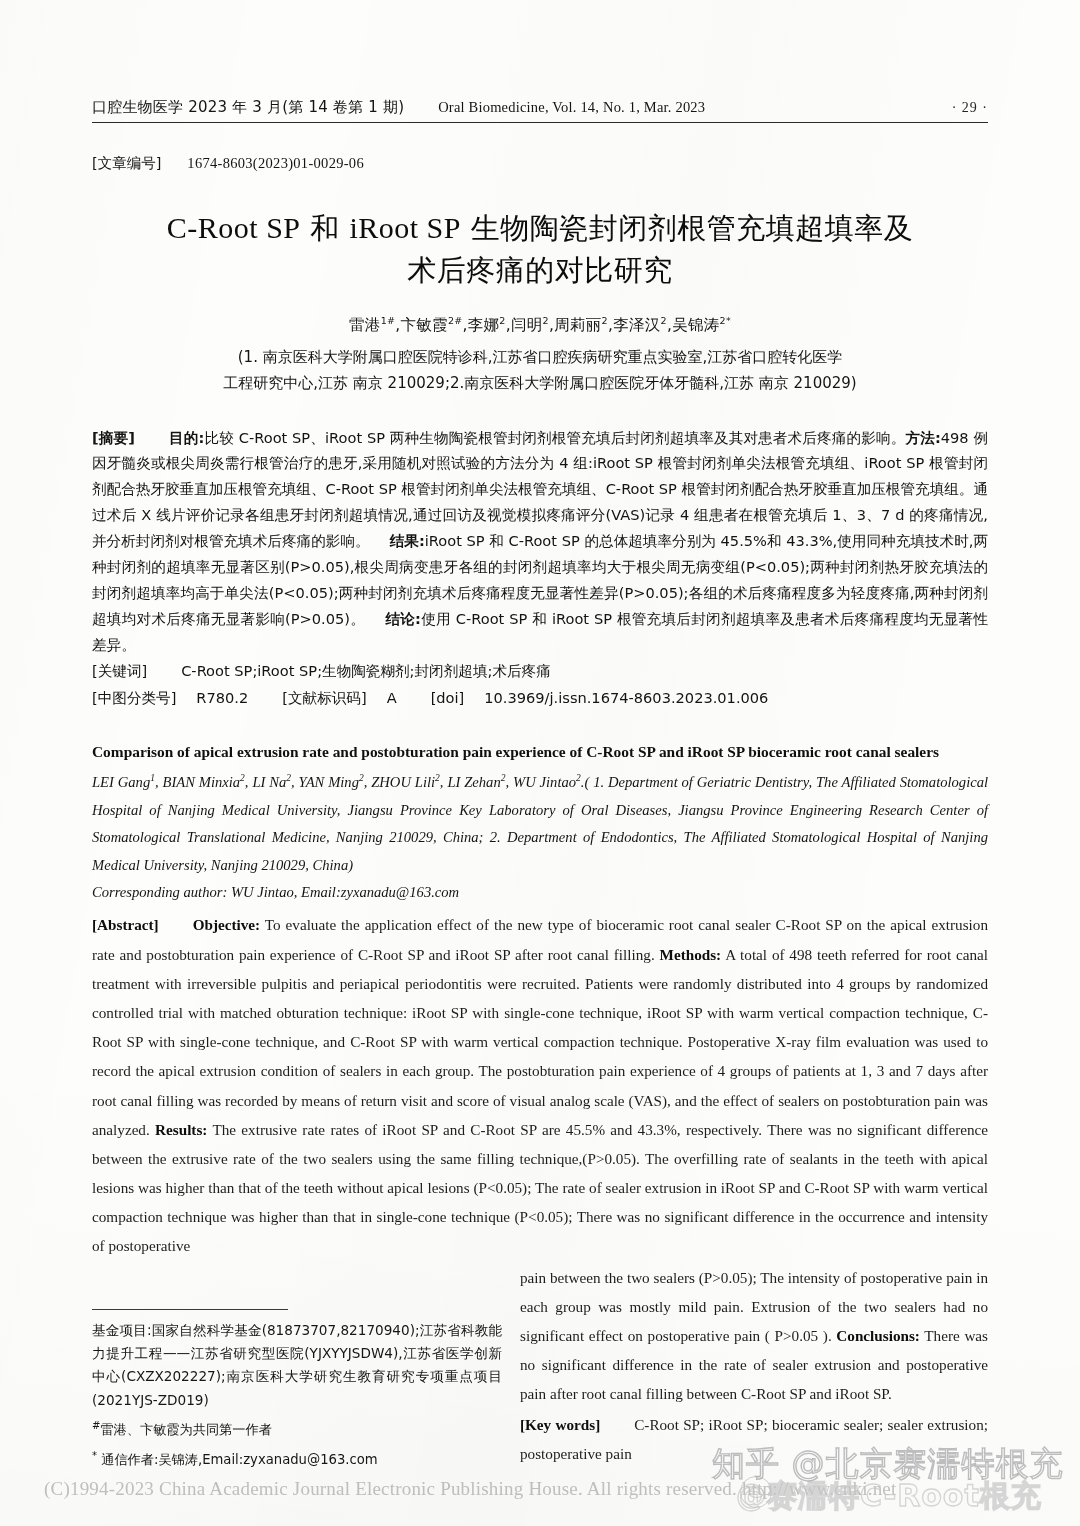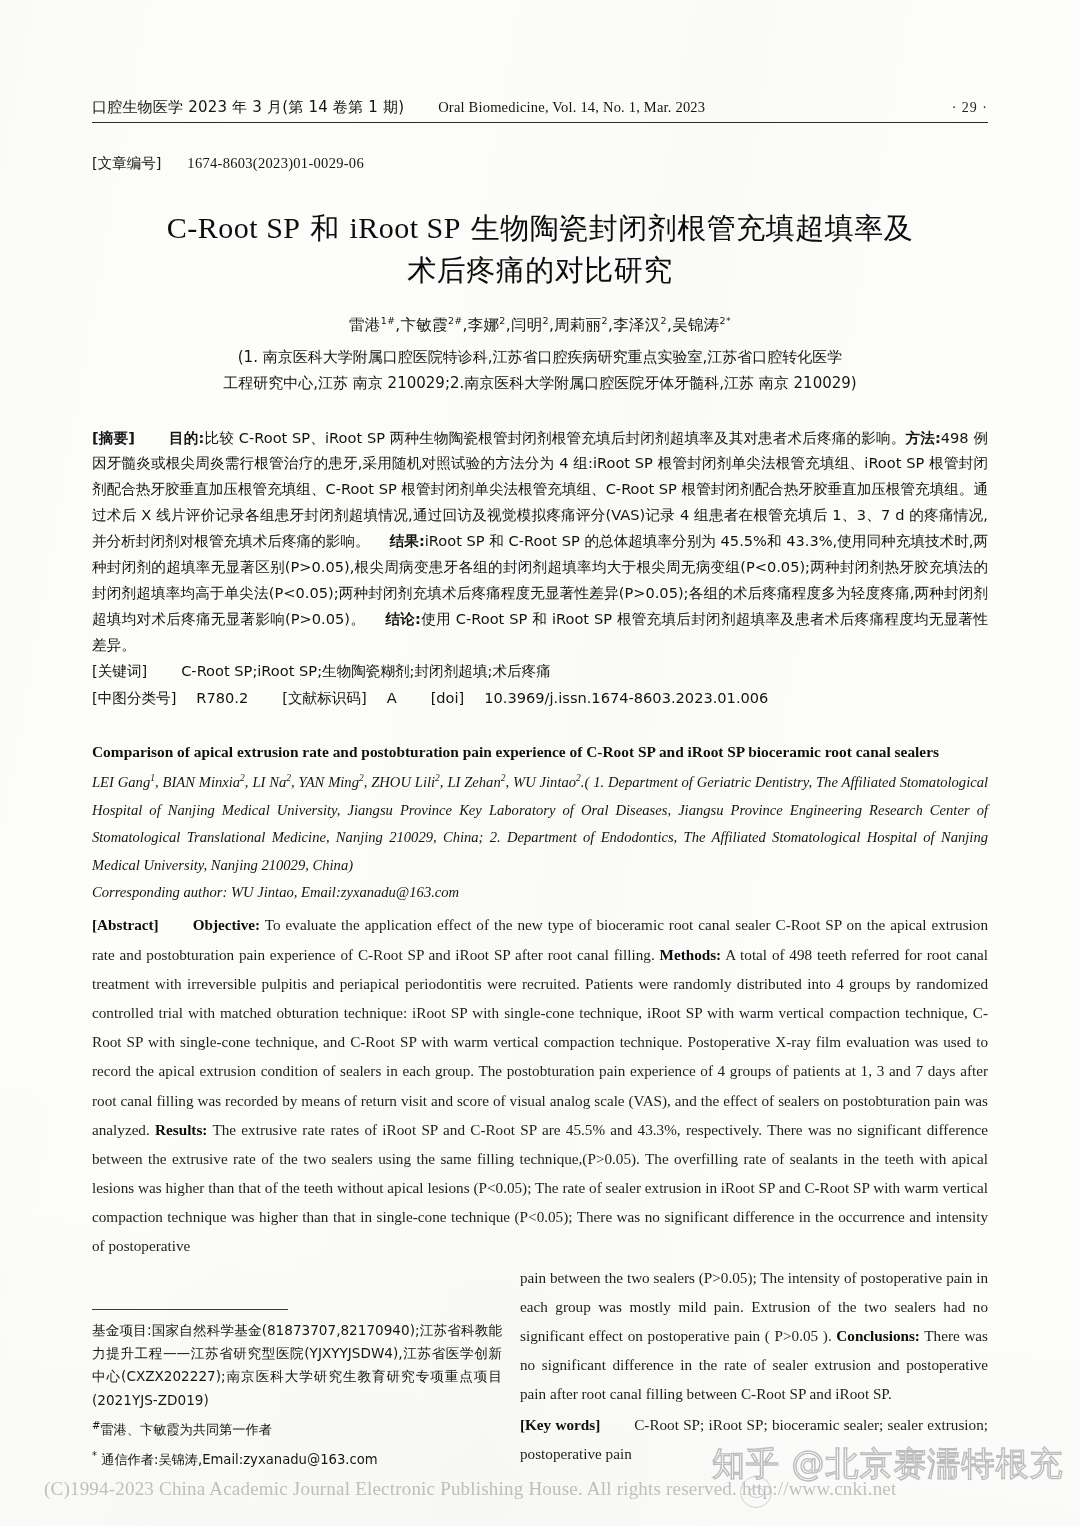--- a/index.html
+++ b/index.html
@@ -362,17 +362,18 @@
         </div>
       </div>
 
     </div>
 
   </div>
 
   <div class="footer">(C)1994-2023 China Academic Journal Electronic Publishing House. All rights reserved.    http://www.cnki.net</div>
 
   <div class="watermark">
+    <div class="wm-sub">@赛濡特C-Root根充</div>
     <div class="wm-badge"></div>
     <div class="wm-main">知乎 @北京赛濡特根充</div>
   </div>
 
 </div>
 
 </body></html>

